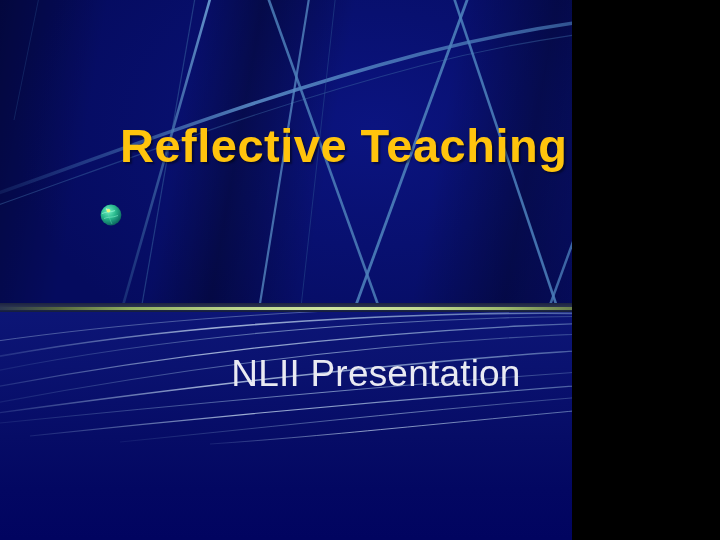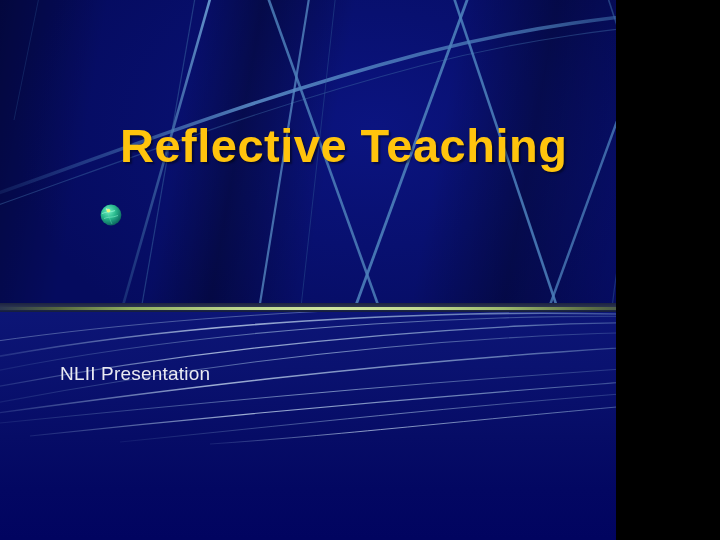--- a/index.html
+++ b/index.html
@@ -10,21 +10,20 @@
   body {
     font-family: "Liberation Sans", sans-serif;
   }
 
   .slide {
     position: relative;
     width: 572px;
     height: 540px;
     overflow: hidden;
     background: #be185d;
-    padding-left: 44px;
   }
 
   
   .upper-panel {
     position: absolute;
     left: 0;
     top: 0;
     width: 720px;
     height: 308px;
     overflow: hidden;
@@ -106,26 +105,26 @@
     position: absolute;
     left: 99px;
     top: 203px;
     width: 24px;
     height: 24px;
   }
 
   
   .subtitle {
     position: absolute;
-    left: 60px;
+    left: 76px;
     top: 352px;
     width: 600px;
-    text-align: left;
+    text-align: center;
     color: #E9EAF2;
-    font-size: 19px;
+    font-size: 37px;
     line-height: 43px;
     letter-spacing: 0.2px;
   }
   .subtitle .line {
     display: block;
     white-space: nowrap;
   }
 </style>
 </head>
 <body>

